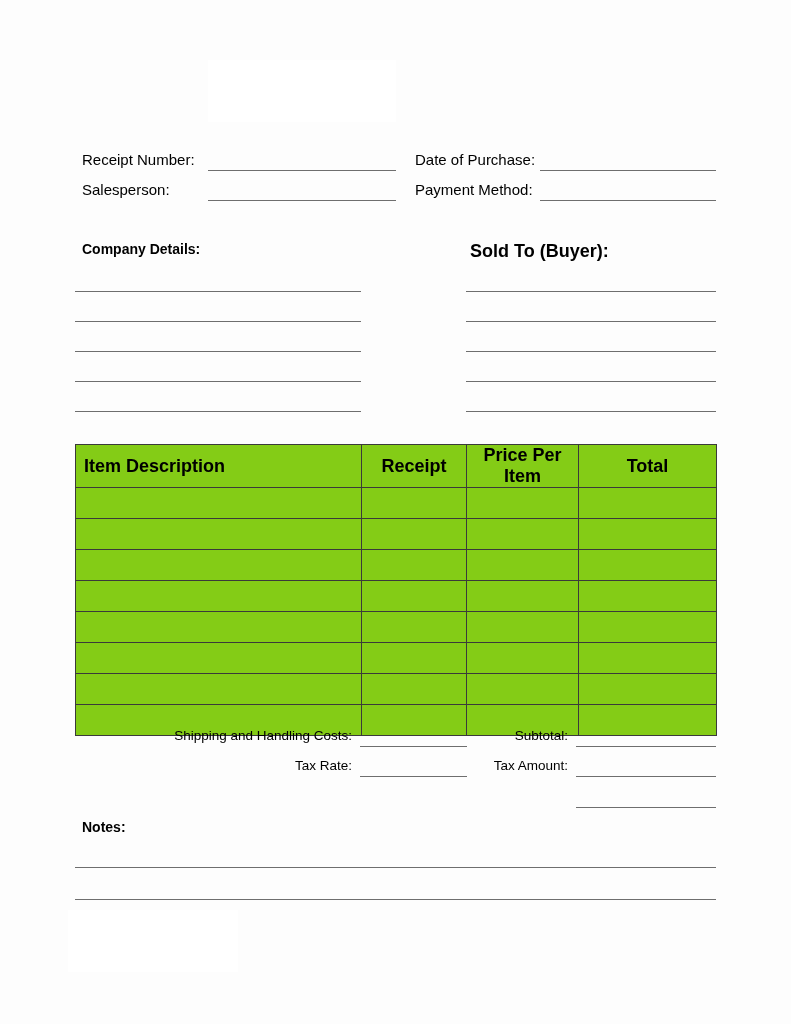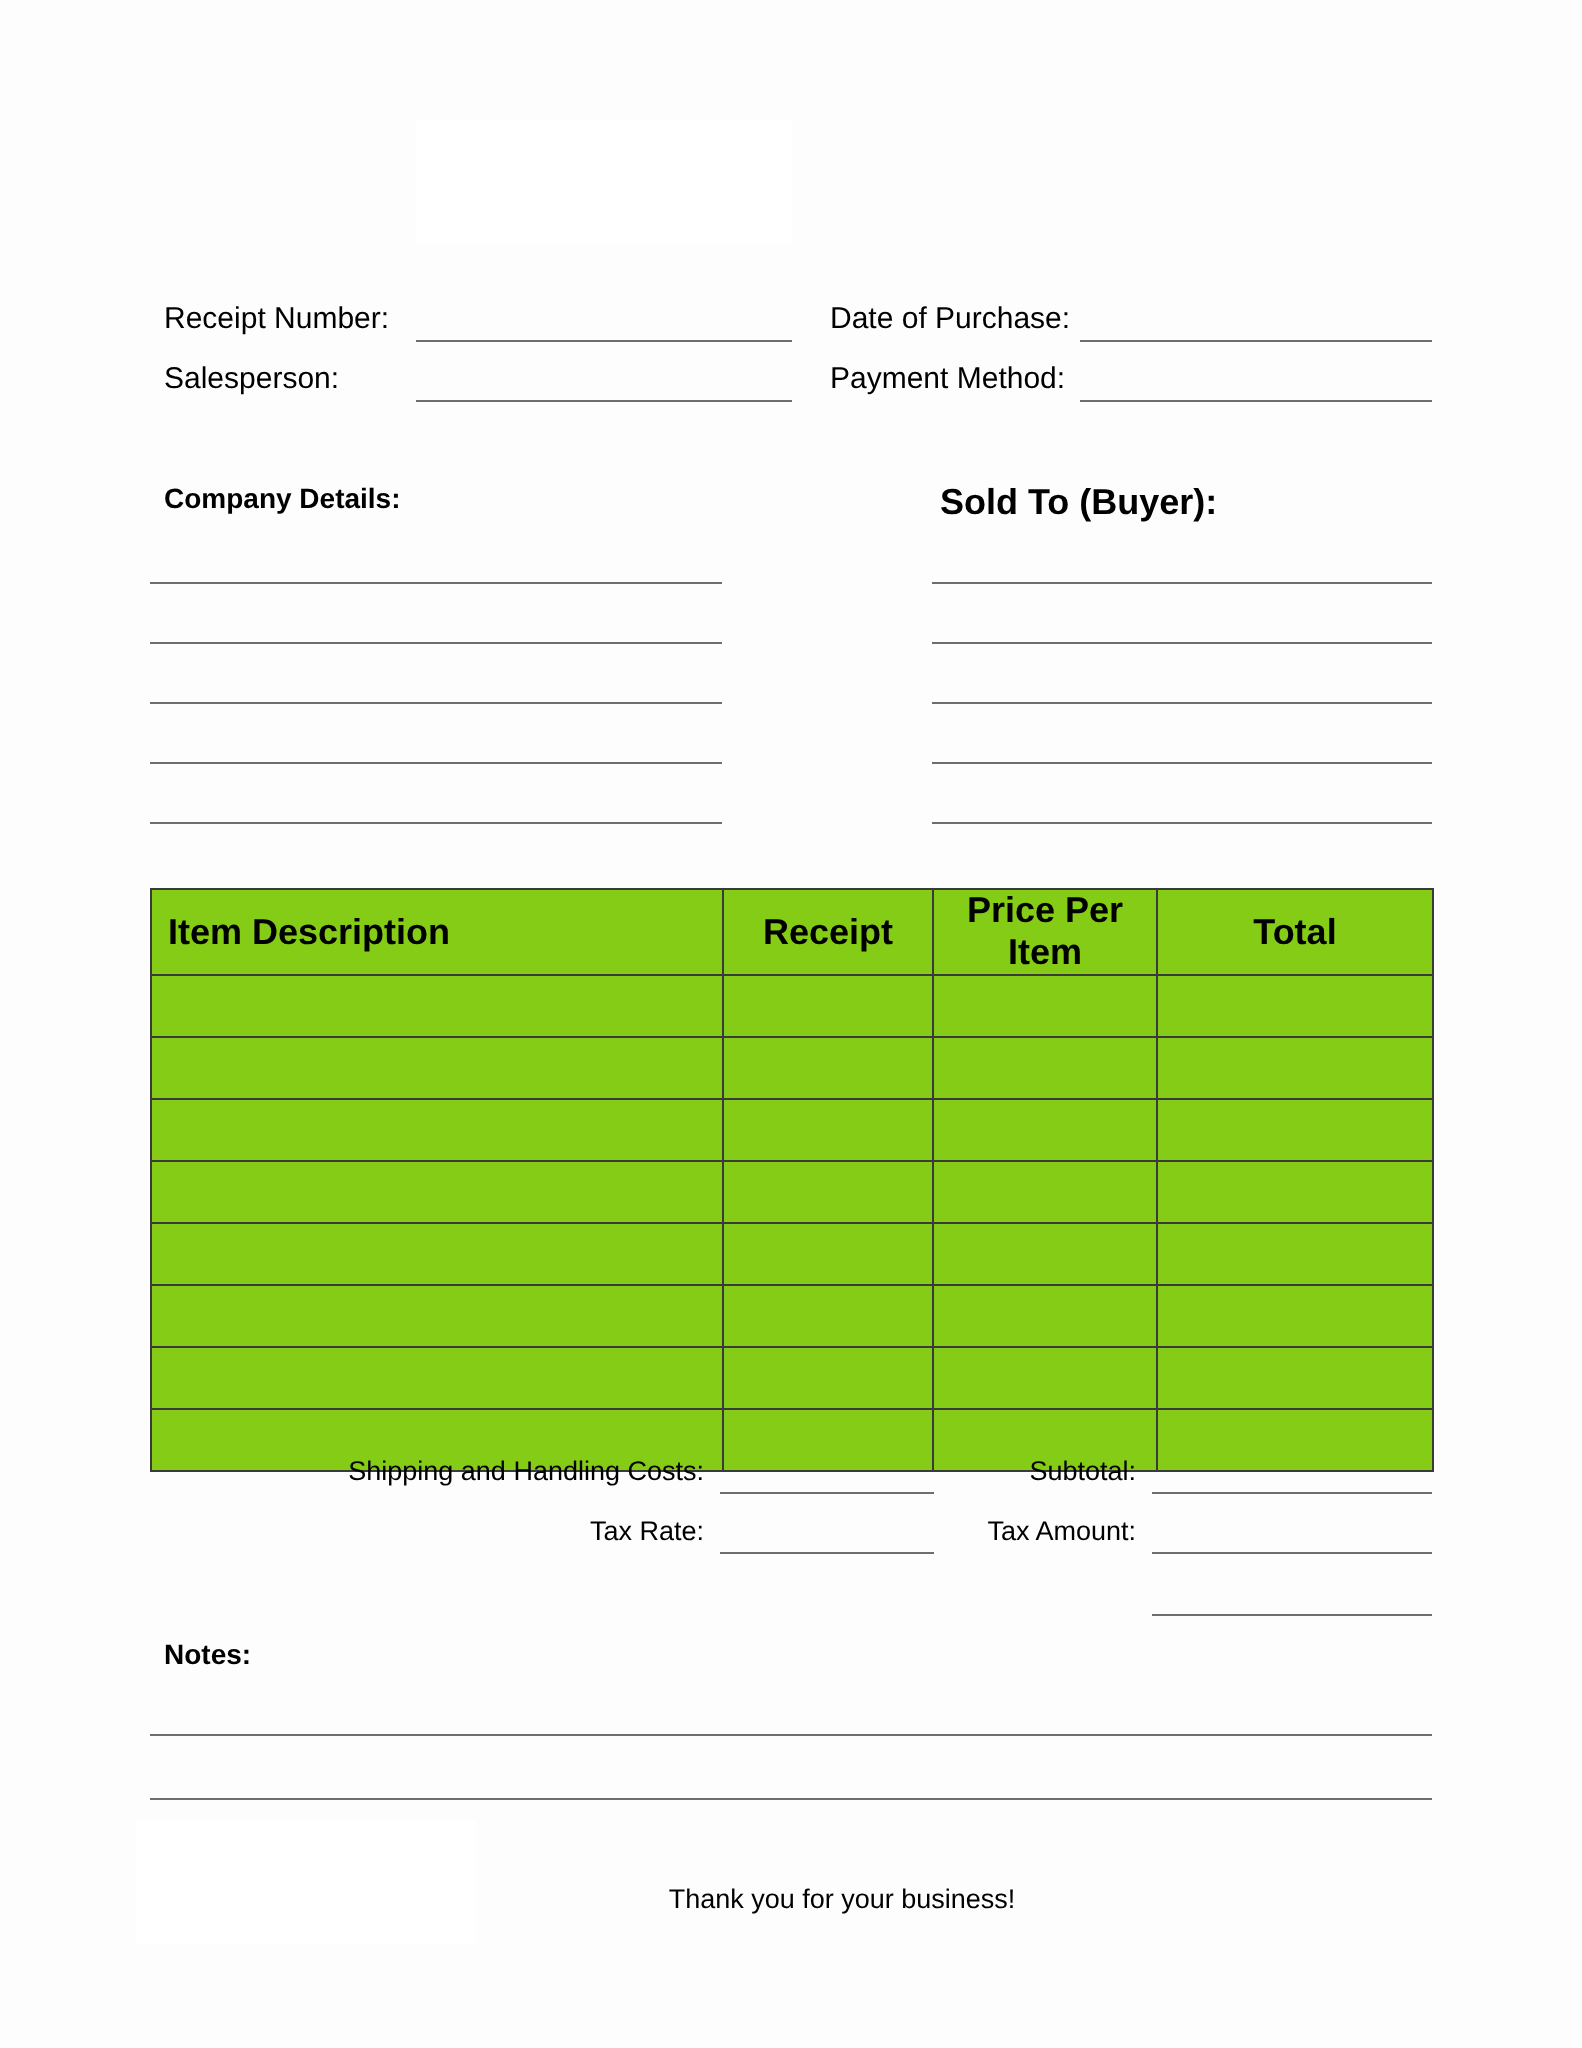--- a/index.html
+++ b/index.html
@@ -263,15 +263,14 @@
 
   <div class="totals-label lbl-tax-amount">Tax Amount:</div>
   <div class="rule rule-tax-amount"></div>
 
   <div class="rule rule-grand-total"></div>
 
   <div class="label bold lbl-notes">Notes:</div>
   <div class="rule rule-notes rule-notes-1"></div>
   <div class="rule rule-notes rule-notes-2"></div>
 
-  <div class="footer-text">Thank you for your business!</div>
 
 </div>
 
 </body></html>

